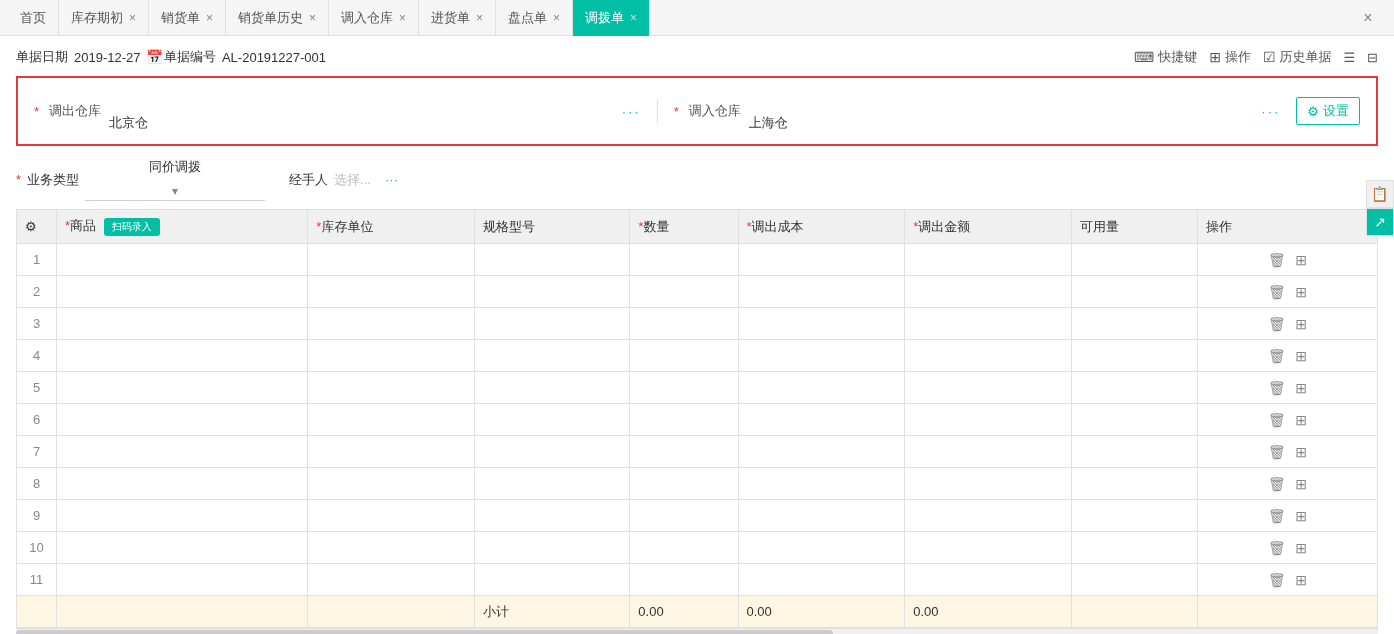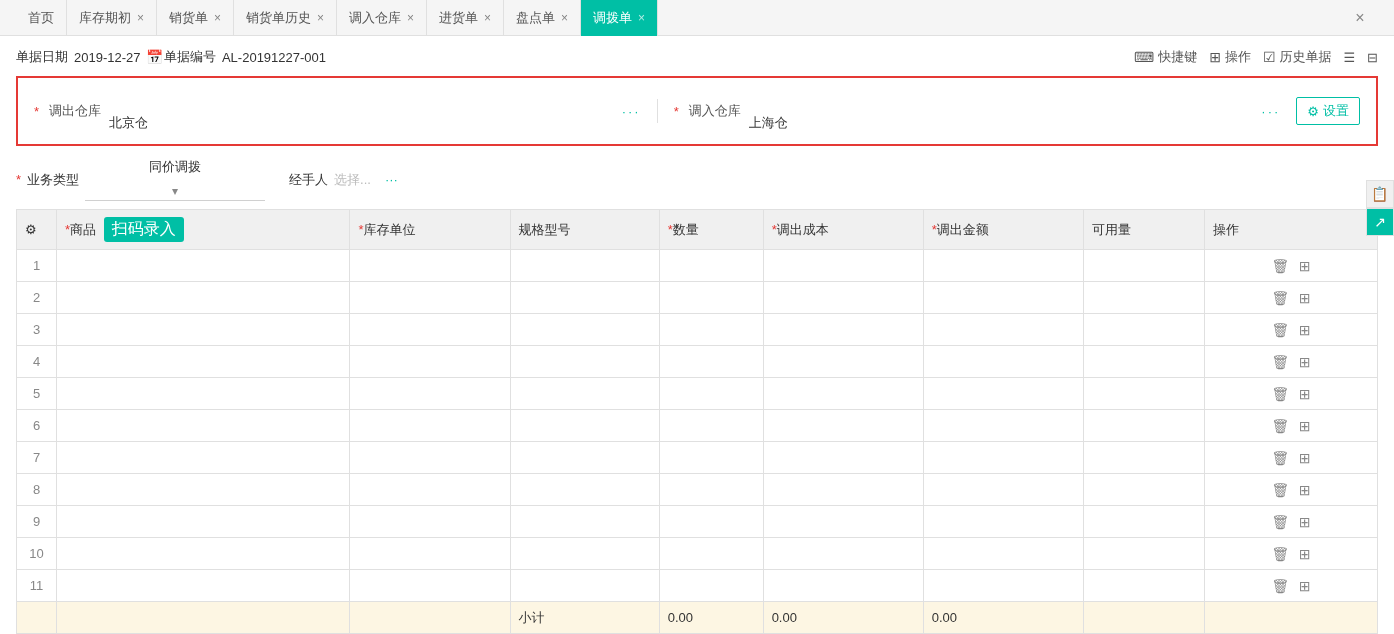--- a/index.html
+++ b/index.html
@@ -4,21 +4,21 @@
   <style>
     * { box-sizing: border-box; margin: 0; padding: 0; }
     body { font-family: 'Microsoft YaHei', Arial, sans-serif; font-size: 13px; color: #333; background: #fff; }
 
     
     .tab-bar {
       display: flex;
       align-items: center;
       border-bottom: 1px solid #e0e0e0;
       background: #f5f5f5;
-      padding: 0 16px;
+      padding: 0 8px;
       height: 36px;
     }
     .tab {
       display: flex;
       align-items: center;
       padding: 0 12px;
       height: 36px;
       cursor: pointer;
       font-size: 13px;
       color: #555;
@@ -199,21 +199,21 @@
     .gear-col {
       width: 40px;
       text-align: center;
     }
     .scan-btn {
       background: #00bfa5;
       color: #fff;
       border: none;
       border-radius: 3px;
       padding: 2px 8px;
-      font-size: 16px;
+      font-size: 10px;
       cursor: pointer;
       margin-left: 4px;
     }
 
     
     .bottom-scrollbar {
       height: 10px;
       background: #f0f0f0;
       border-top: 1px solid #e0e0e0;
       margin-top: 0;

